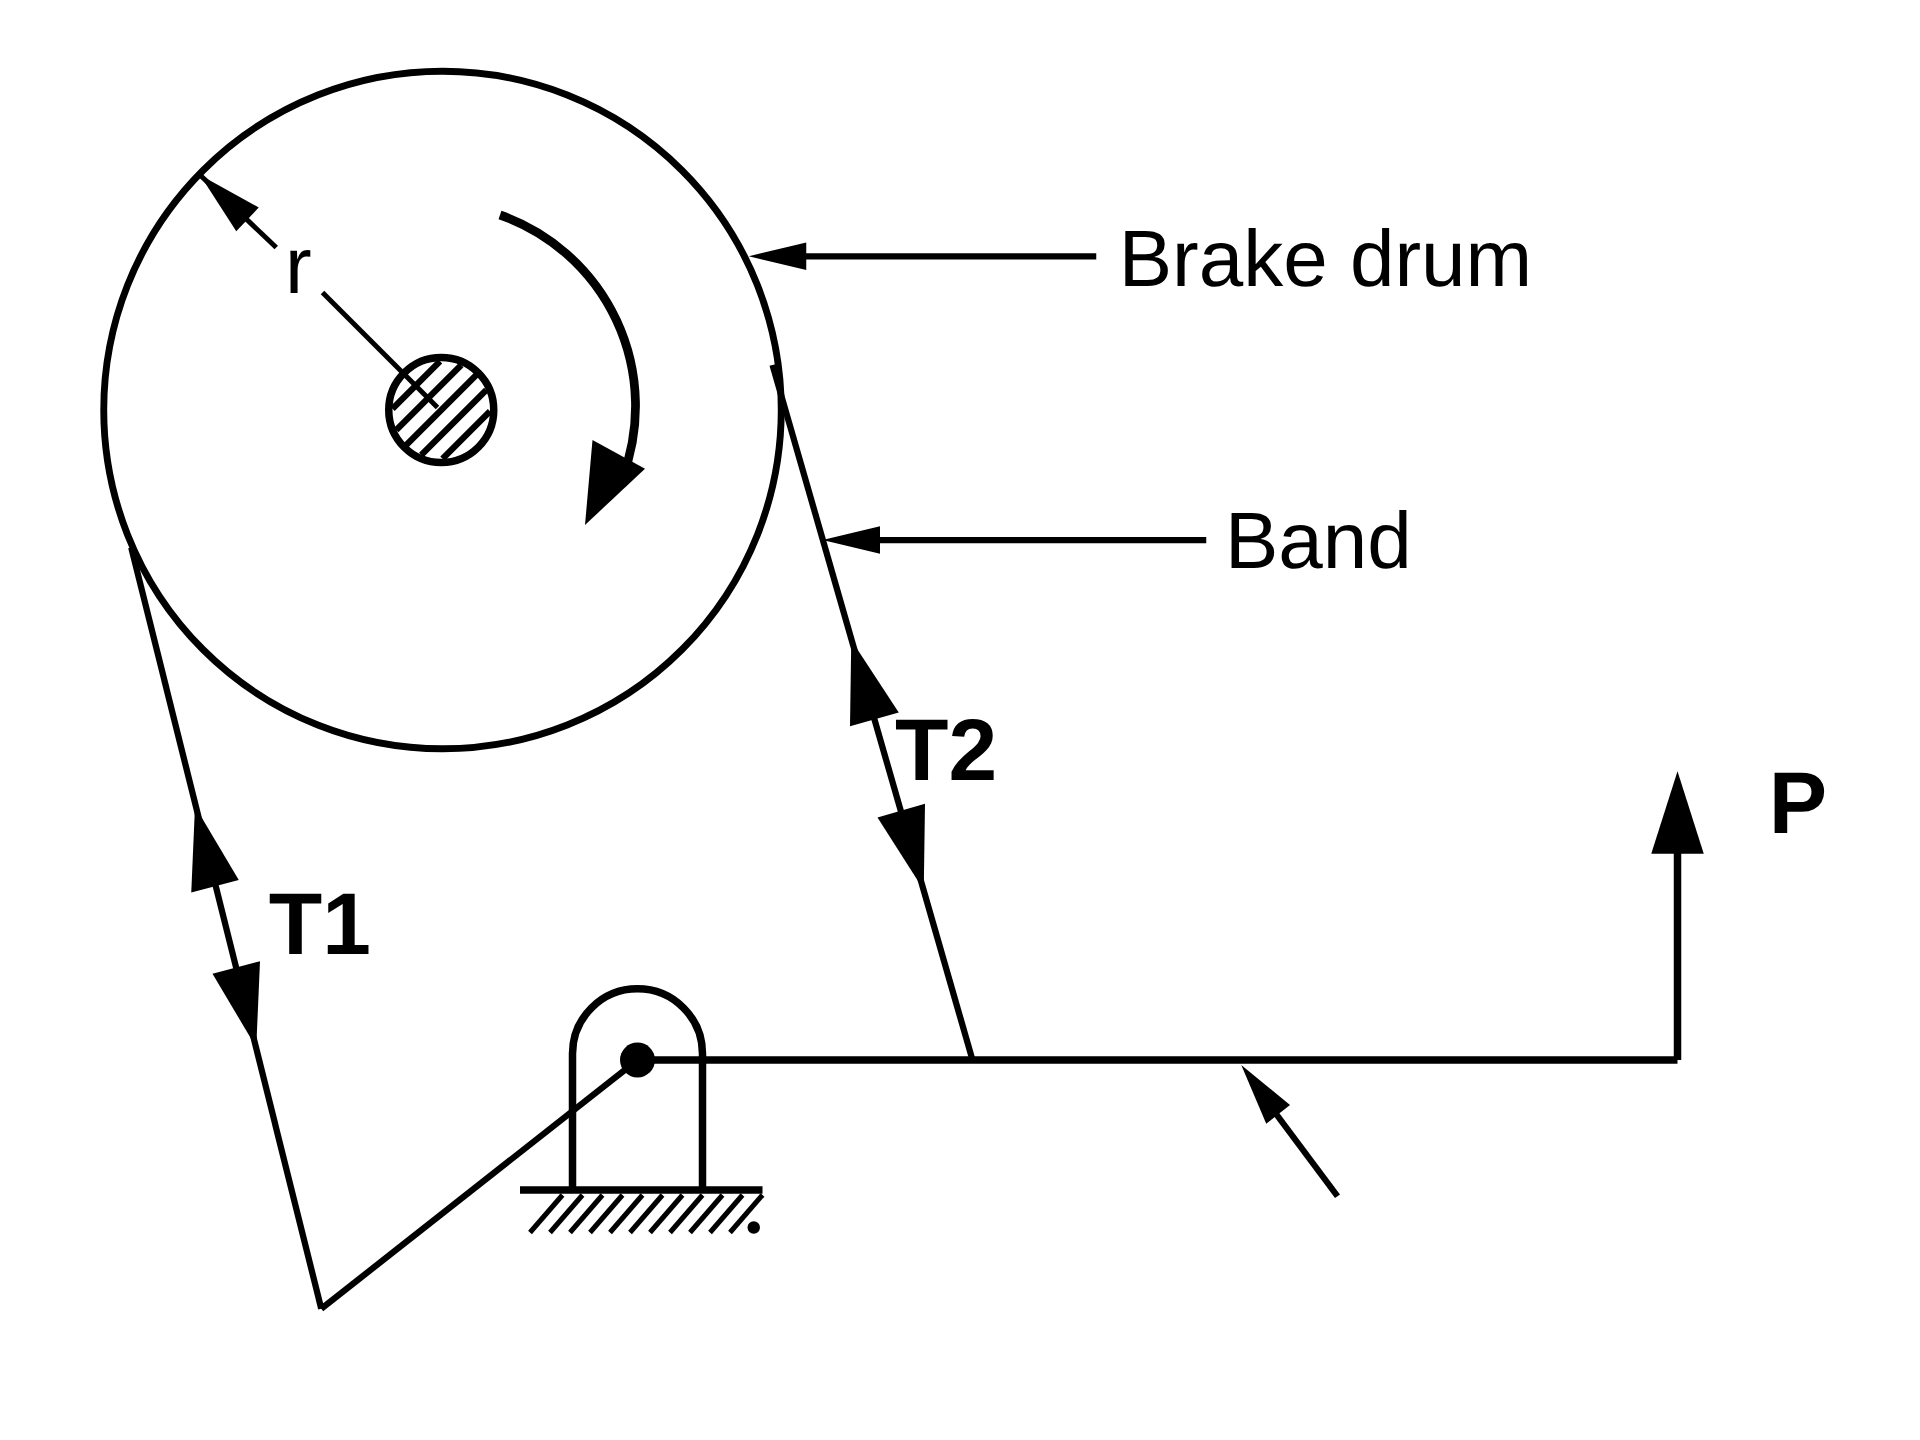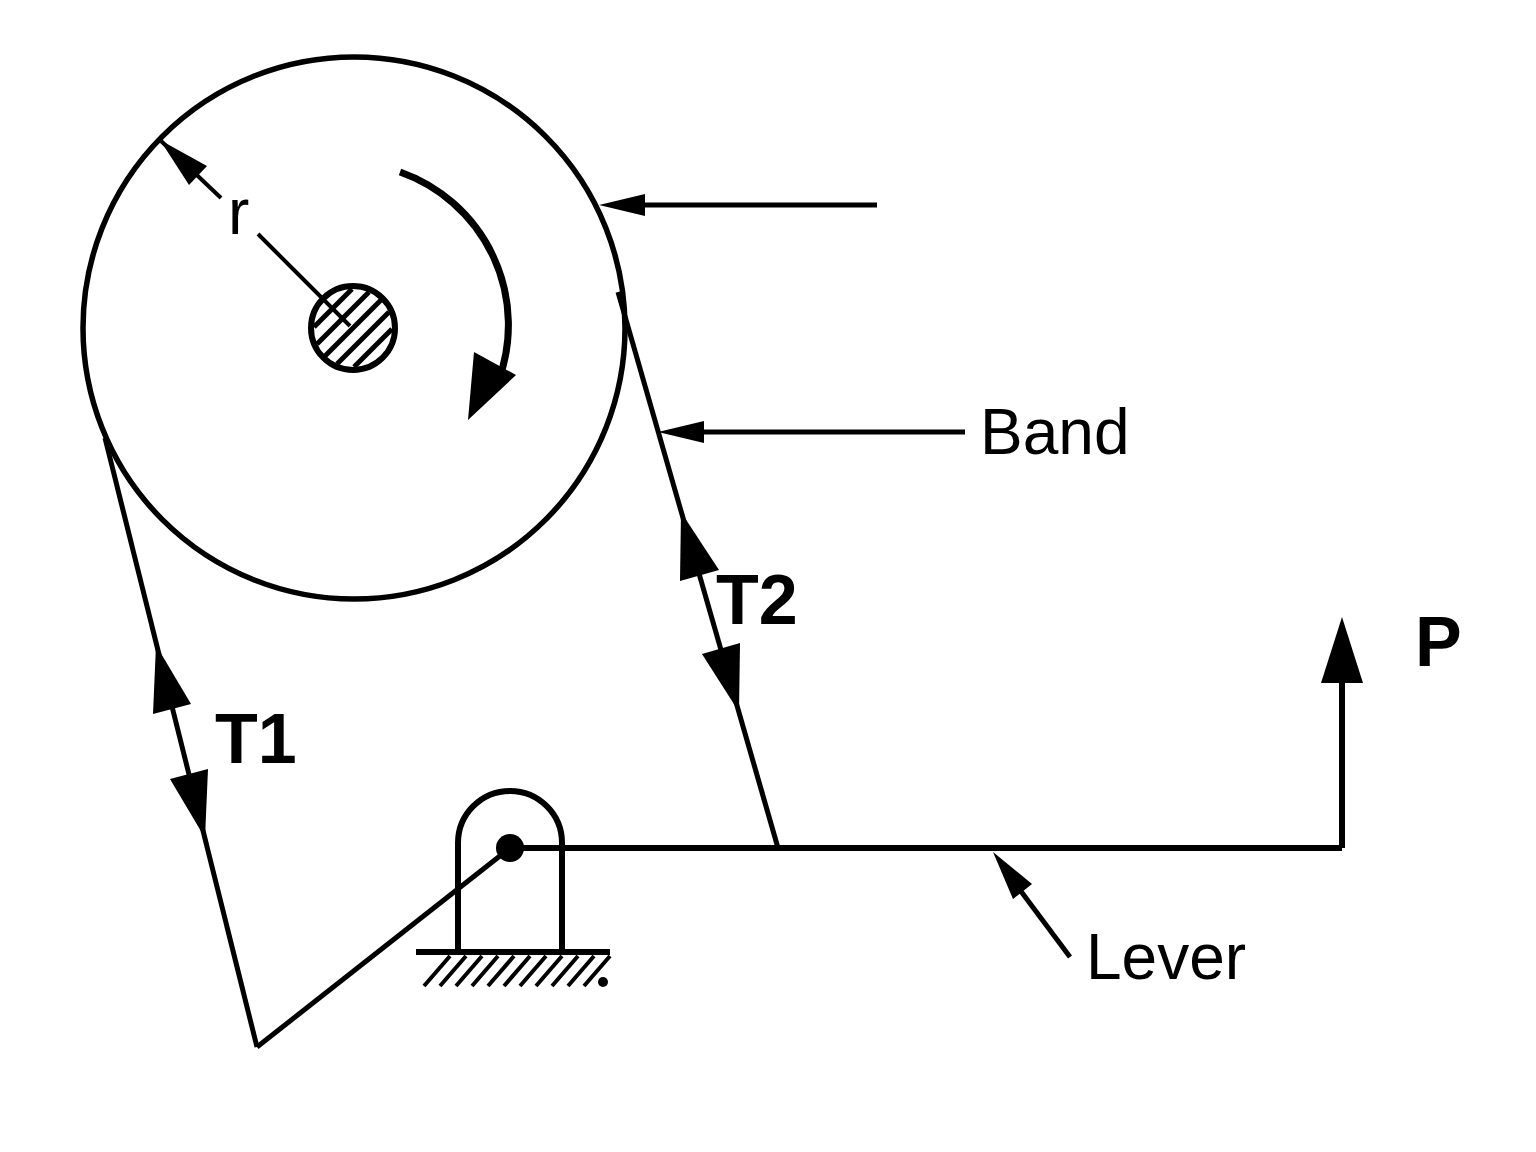--- a/index.html
+++ b/index.html
@@ -101,24 +101,24 @@
       <line x1="700" y1="432" x2="965" y2="432" stroke="currentColor" stroke-width="5"></line>
       <polygon points="658,432 704,421 704,443" fill="currentColor"></polygon>
     </g>
 
     <g>
       <line x1="1020" y1="890" x2="1070" y2="957" stroke="currentColor" stroke-width="5"></line>
       <polygon points="993,852 1032,884 1013,899" fill="currentColor"></polygon>
     </g>
   </svg>
 
+  <div class="lbl lbl-regular" style="left:895px; top:175px;">Brake drum</div>
 
   <div class="lbl lbl-regular" style="left:980px; top:400px;">Band</div>
 
-  <div class="lbl lbl-regular" style="left:1086px; top:925px;">Lever</div>
 
   <div class="lbl lbl-bold" style="left:215px; top:704px;text-align:center;">T1</div>
 
   <div class="lbl lbl-bold" style="left:716px; top:565px;">T2</div>
 
   <div class="lbl lbl-bold" style="left:1415px; top:607px;">P</div>
 
   <div class="lbl lbl-regular" style="left:228px; top:180px;">r</div>
 
 </div>

